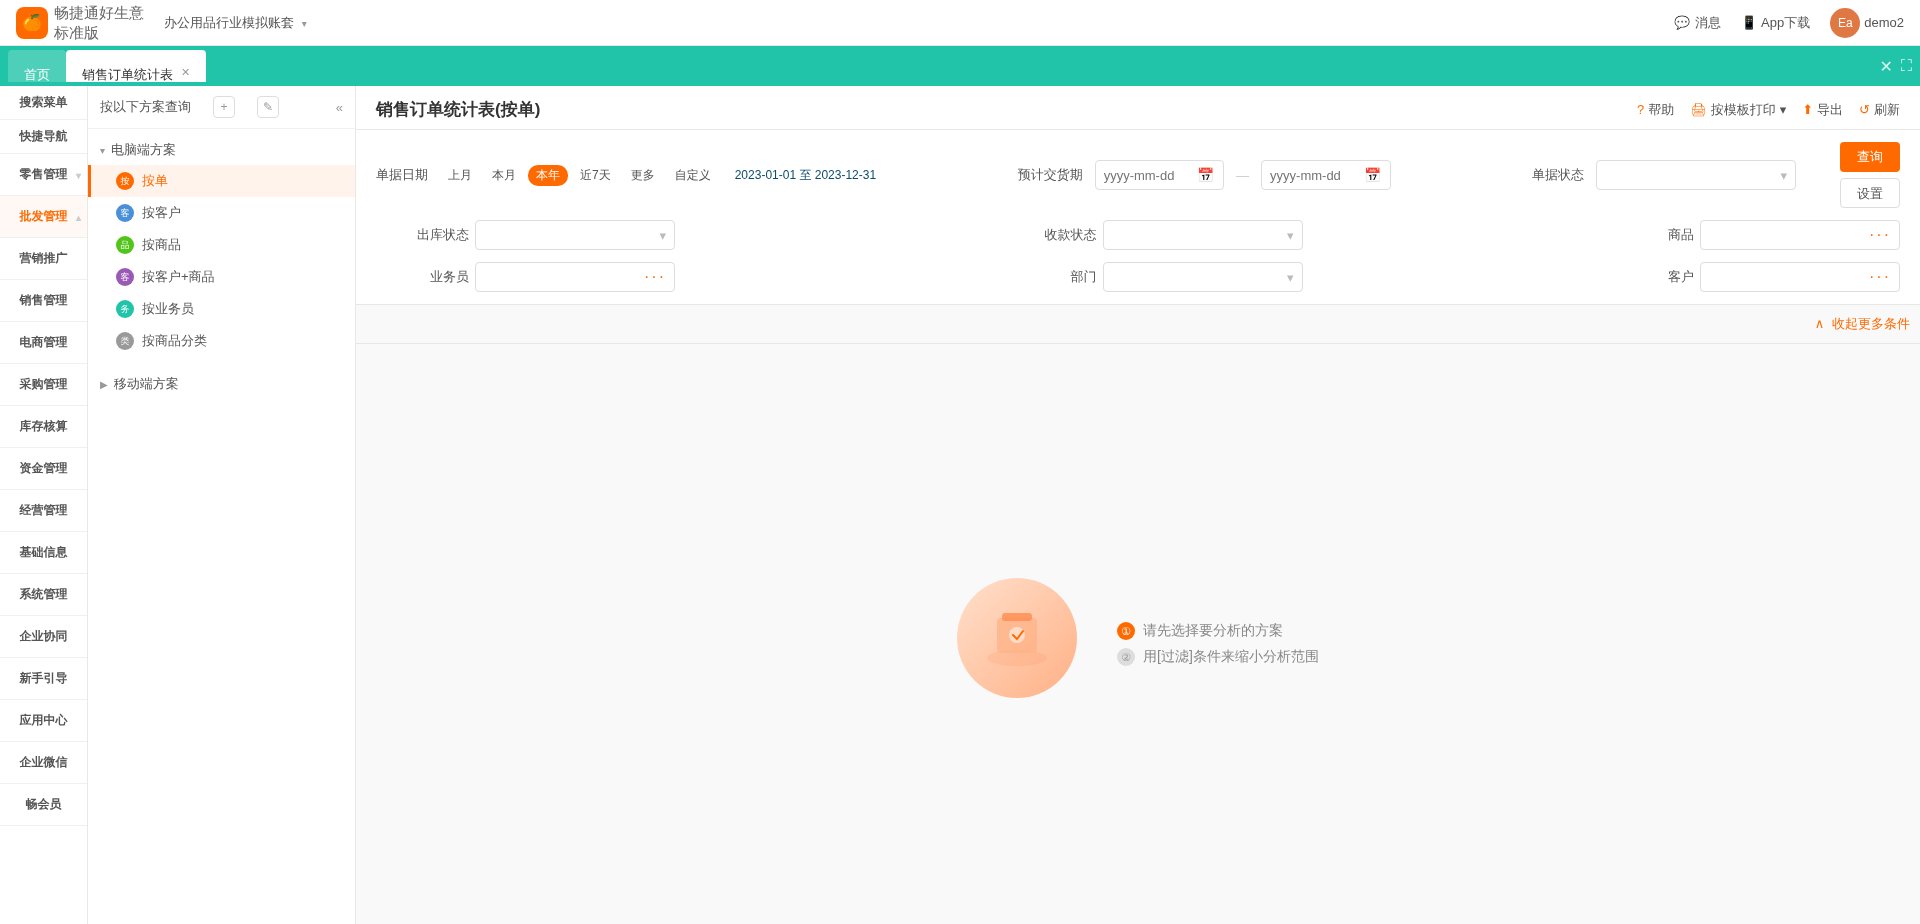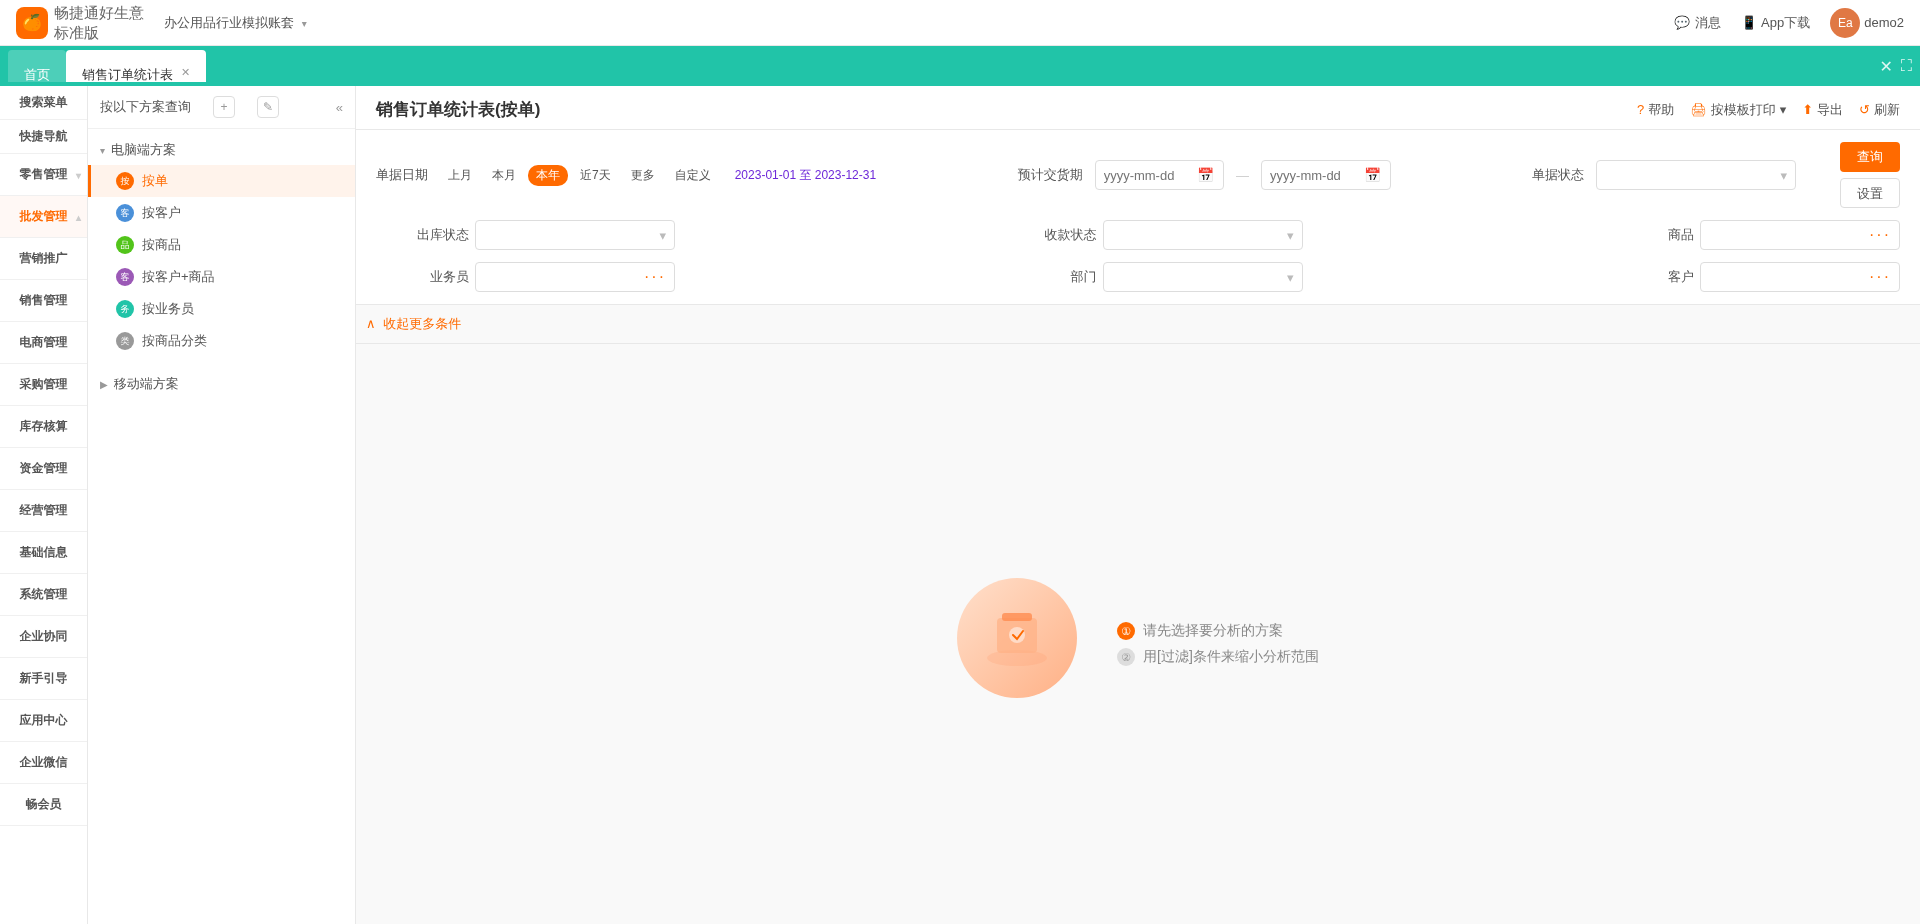--- a/index.html
+++ b/index.html
@@ -169,21 +169,21 @@
     .filter-label { font-size: 13px; color: #555; flex-shrink: 0; text-align: right; }
     .date-tabs { display: flex; gap: 4px; align-items: center; }
     .date-tab {
       padding: 2px 8px;
       font-size: 12px;
       color: #555;
       cursor: pointer;
       border-radius: 3px;
     }
     .date-tab.active { background: #ff6a00; color: #fff; border-radius: 10px; }
-    .date-range { font-size: 12px; color: #6d28d9; margin-left: 4px; }
+    .date-range { font-size: 12px; color: #0c4a6e; margin-left: 4px; }
     .filter-field {
       display: flex; align-items: center;
       border: 1px solid #ddd;
       border-radius: 4px;
       padding: 4px 8px;
       background: #fff;
       flex: 1;
       min-width: 160px;
       max-width: 280px;
       justify-content: space-between;
@@ -208,21 +208,21 @@
     }
     .select-field span { color: #bbb; font-size: 13px; }
     .chevron { color: #ccc; font-size: 10px; }
     .more-dots { color: #ff6a00; font-size: 16px; cursor: pointer; letter-spacing: 2px; }
 
     .filter-row-2 { display: flex; align-items: center; gap: 16px; flex-wrap: wrap; }
     .filter-item { display: flex; align-items: center; gap: 6px; }
     .filter-item-label { font-size: 13px; color: #555; flex-shrink: 0; width: 56px; text-align: right; margin-left: 37px; }
 
     .collapse-bar {
-      text-align: left;
+      text-align: right;
       padding: 10px;
       background: #f9f9f9;
       border-top: 1px solid #e8e8e8;
       border-bottom: 1px solid #e8e8e8;
       color: #ff6a00;
       cursor: pointer;
       font-size: 13px;
     }
     .btn-query {
       background: #ff6a00;

